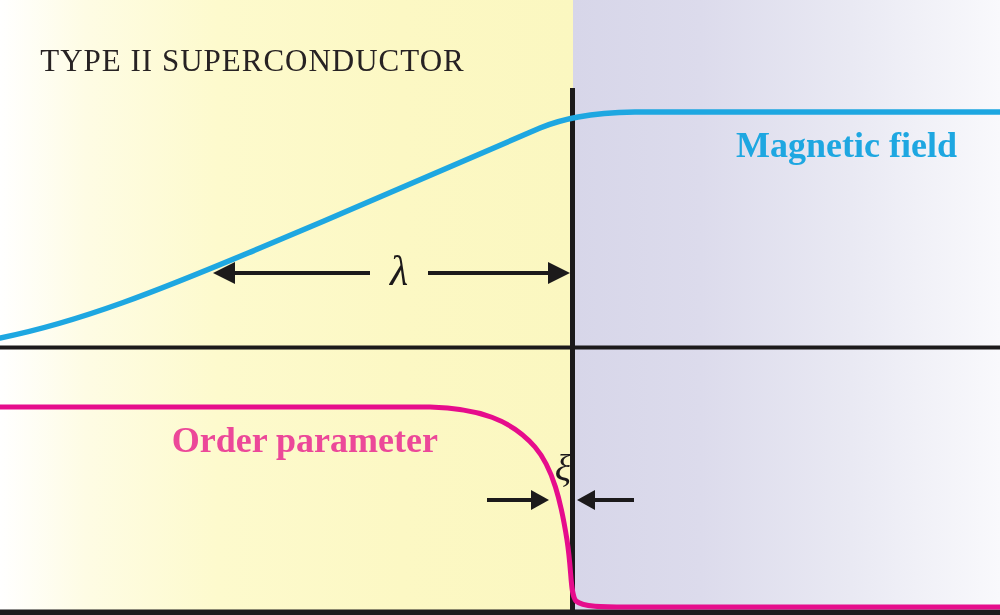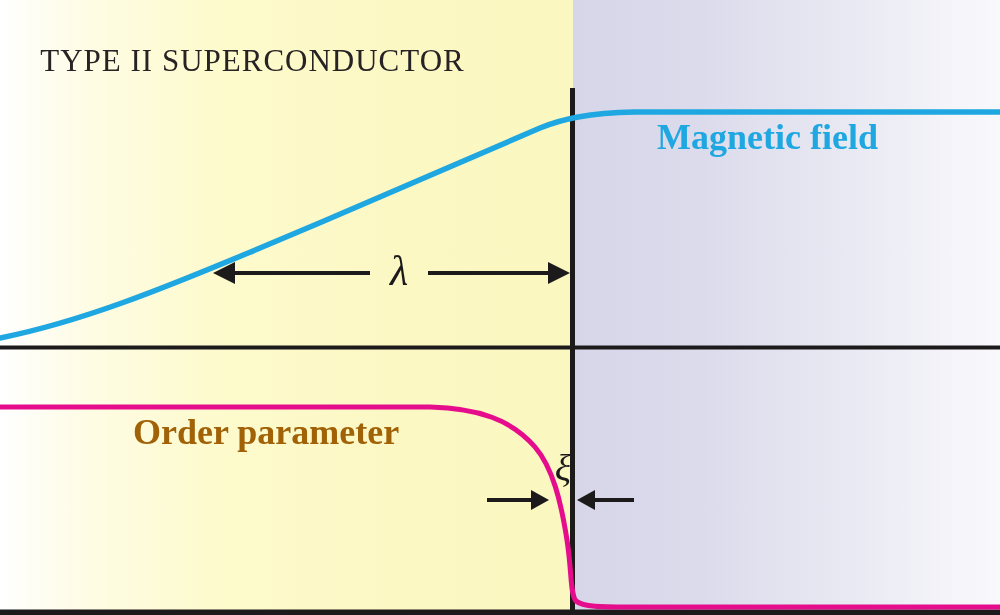--- a/index.html
+++ b/index.html
@@ -29,25 +29,26 @@
     color: #272223;
     text-align: center;
     white-space: nowrap;
   }
   #title-left  { left: 0;   width: 505px; }
   #title-right { left: 575px; width: 418px; }
   .curve-label {
     position: absolute;
     font-weight: bold;
     font-size: 36px;
-    text-align: left;
+    text-align: right;
     white-space: nowrap;
+    margin-top: 8px;
   }
   #label-magnetic { left: 657px; top: 116px; width: 300px; color: #1ea7e1; }
-  #label-order   { left: 133px; top: 411px; width: 305px; color: #a16207; }
+  #label-order   { left: 133px; top: 411px; width: 305px; color: #ec4899; }
   .symbol {
     position: absolute;
     transform: translateX(-50%);
     font-style: italic;
     color: #1c191a;
     white-space: nowrap;
   }
   #symbol-lambda { left: 399px; top: 247px; font-size: 42px; }
   #symbol-xi     { left: 563px; top: 446px; font-size: 38px; }
 </style>

